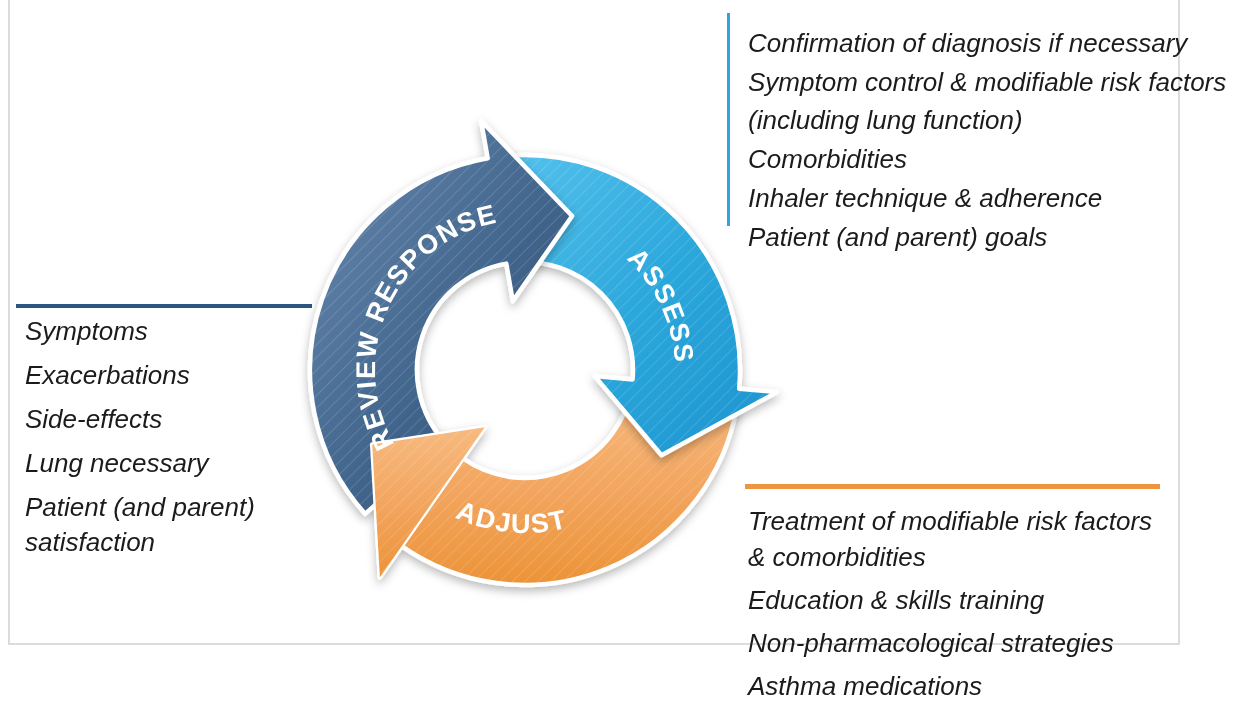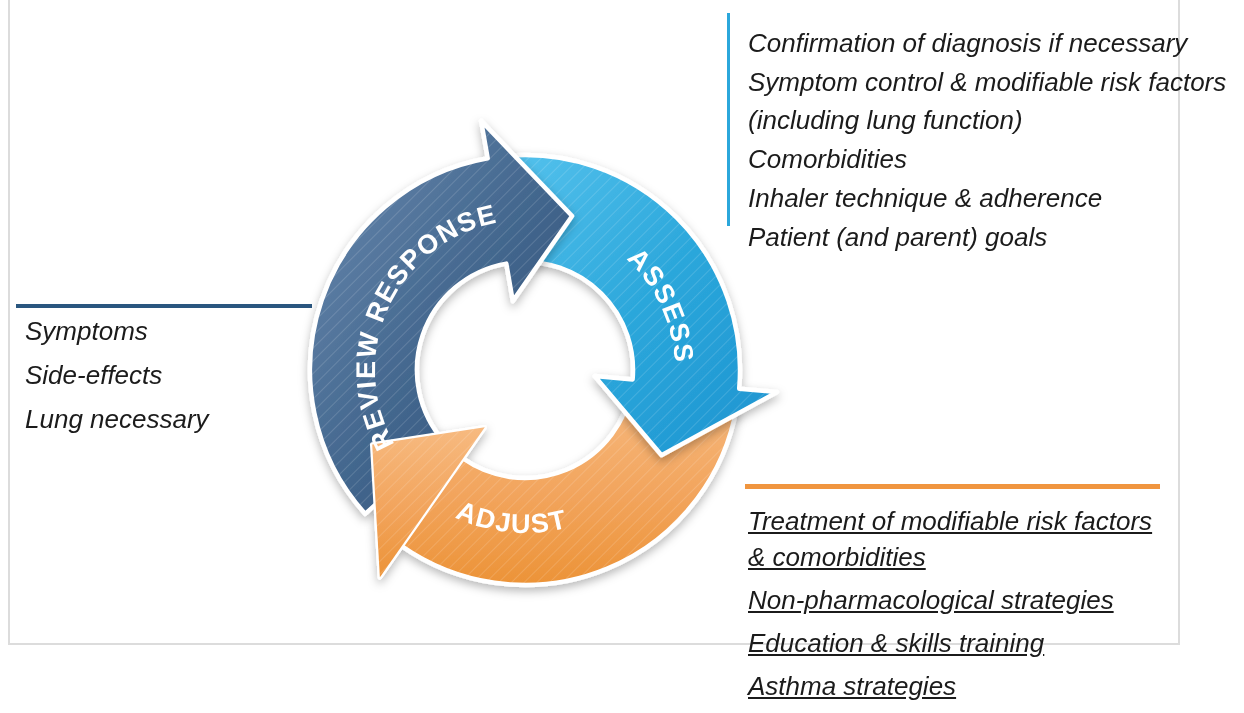--- a/index.html
+++ b/index.html
@@ -17,21 +17,21 @@
   .connector.adjust-line{left:745px;top:484px;width:415px;height:5px;}
   .notes{
     position:absolute;color:#1B1B1B;font-style:italic;font-size:26px;
   }
   .notes .note{margin:0;}
   .notes-assess{left:748px;top:24px;width:505px;line-height:38px;}
   .notes-assess .note{margin-bottom:1px;}
   .notes-review{left:25px;top:314px;width:268px;line-height:35px;font-style:italic;}
   .notes-review .note{margin-bottom:9px;}
   .notes-adjust{left:748px;top:503px;width:405px;line-height:36px;}
-  .notes-adjust .note{margin-bottom:7px;text-decoration:underline;}
+  .notes-adjust .note{margin-bottom:7px;}
   .cycle-svg{position:absolute;left:255px;top:100px;width:540px;height:540px;}
   .arrow-label{
     font-family:"Liberation Sans","DejaVu Sans",sans-serif;
     font-weight:bold;font-size:27px;fill:#fff;letter-spacing:1.5px;
   }
 </style>
 </head>
 <body>
 
 <div class="stage">
@@ -106,24 +106,26 @@
   <div class="notes notes-assess">
     <p class="note">Confirmation of diagnosis if necessary</p>
     <p class="note">Symptom control &amp; modifiable risk factors (including lung function)</p>
     <p class="note">Comorbidities</p>
     <p class="note">Inhaler technique &amp; adherence</p>
     <p class="note">Patient (and parent) goals</p>
   </div>
 
   <div class="notes notes-review">
     <p class="note">Symptoms</p>
+    <p class="note">Exacerbations</p>
     <p class="note">Side-effects</p>
     <p class="note">Lung necessary</p>
+    <p class="note">Patient (and parent) satisfaction</p>
   </div>
 
   <div class="notes notes-adjust">
     <p class="note">Treatment of modifiable risk factors &amp; comorbidities</p>
+    <p class="note">Education &amp; skills training</p>
     <p class="note">Non-pharmacological strategies</p>
-    <p class="note">Education &amp; skills training</p>
-    <p class="note">Asthma strategies</p>
+    <p class="note">Asthma medications</p>
   </div>
 
 </div>
 
 </body></html>

